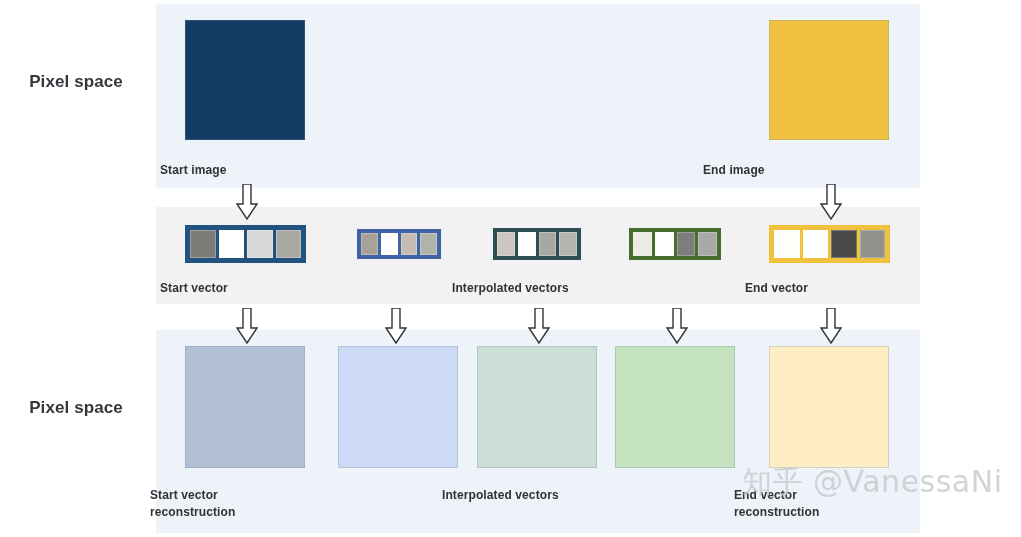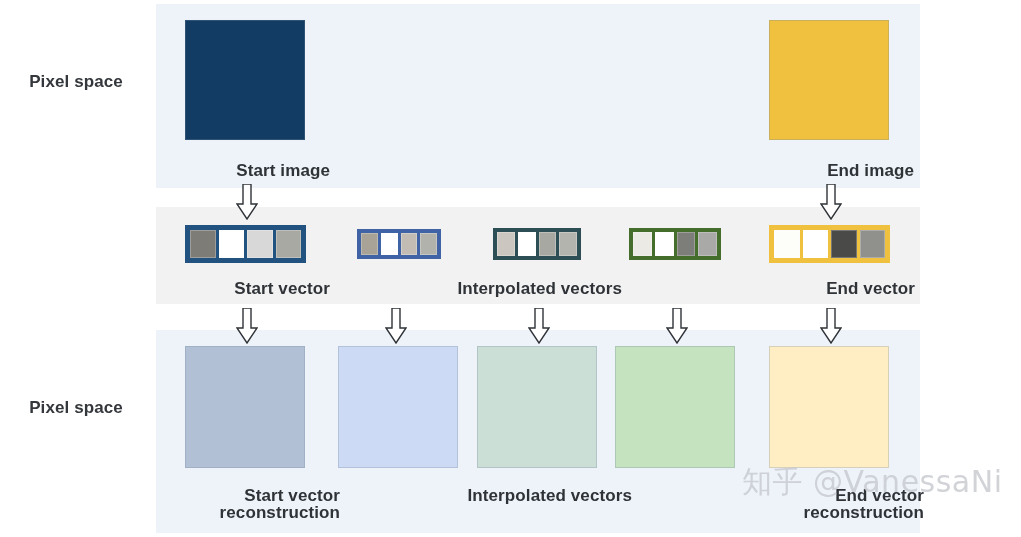--- a/index.html
+++ b/index.html
@@ -49,22 +49,22 @@
   
   .pixel-square {
     position: absolute;
     border: 1px solid rgba(120,140,160,0.30);
     box-sizing: border-box;
   }
 
   
   .caption {
     position: absolute;
-    text-align: right;
-    font-size: 17px;
+    text-align: left;
+    font-size: 12px;
     font-weight: bold;
     color: #2f3337;
     line-height: 17px;
     letter-spacing: 0.1px;
   }
 
   
   .vector {
     position: absolute;
     box-sizing: border-box;
@@ -107,21 +107,21 @@
 
   <div class="row-label" id="label-row-1">Pixel space</div>
   <div class="row-label" id="label-row-3">Pixel space</div>
 
   <div id="layer-top-squares">
       <div class="pixel-square" style="left: 185px; top: 20px; width: 120px; height: 120px; background: rgb(18, 60, 99);"></div>
       <div class="pixel-square" style="left: 769px; top: 20px; width: 120px; height: 120px; background: rgb(239, 193, 63);"></div>
     </div>
   <div id="layer-top-captions">
       <div class="caption" style="left: 160px; top: 162px; width: 170px;">Start image</div>
-      <div class="caption" style="left: 744px; top: 162px; width: 170px;">End image</div>
+      <div class="caption" style="left: 703px; top: 162px; width: 170px;">End image</div>
     </div>
   <div id="layer-vectors">
       <div class="vector" style="left: 185px; top: 225px; width: 121px; height: 38px; background: rgb(33, 82, 128); padding: 5px;">
         <div class="vcell" style="width: 25.5px; height: 28px; background: rgb(126, 124, 119); margin-right: 3px;"></div>
         <div class="vcell" style="width: 25.5px; height: 28px; background: rgb(255, 255, 255); margin-right: 3px;"></div>
         <div class="vcell" style="width: 25.5px; height: 28px; background: rgb(216, 216, 216); margin-right: 3px;"></div>
         <div class="vcell" style="width: 25.5px; height: 28px; background: rgb(169, 169, 164);"></div>
       </div>
       <div class="vector" style="left: 357px; top: 229px; width: 84px; height: 30px; background: rgb(63, 99, 164); padding: 4px;">
         <div class="vcell" style="width: 16.75px; height: 22px; background: rgb(169, 162, 150); margin-right: 3px;"></div>

